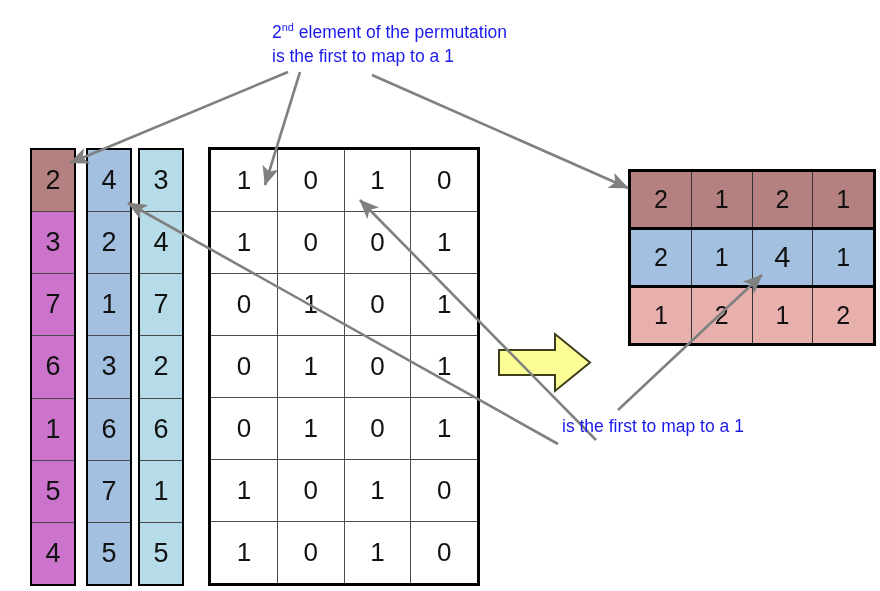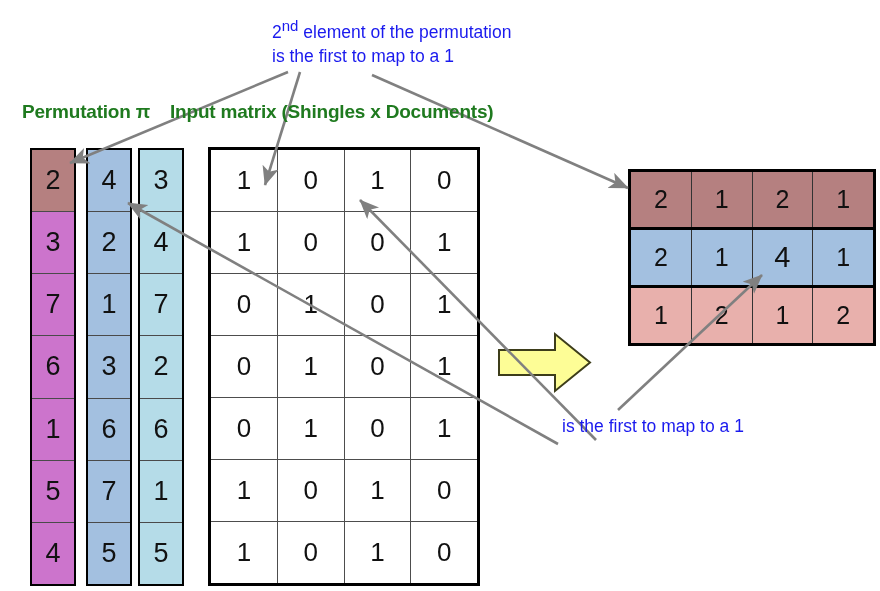--- a/index.html
+++ b/index.html
@@ -28,21 +28,21 @@
   .ital{font-style:italic;}
 
   
   .callout{
     position:absolute;
     color:#1a1aee;
     font-size:17.5px;
     line-height:24px;
     white-space:nowrap;
   }
-  .callout sup{font-size:15px;vertical-align:super;line-height:0;}
+  .callout sup{font-size:11px;vertical-align:super;line-height:0;}
   #callout-top{left:272px;top:20px;}
   #callout-bottom{left:562px;top:414px;}
 
   
   .perm-col{
     position:absolute;
     top:148px;
     width:46px;
     border:2.5px solid #000;
     box-sizing:border-box;
@@ -224,22 +224,20 @@
       <path d="M300,72 L265,185"></path>
       <path d="M372,75 L628,188"></path>
     </g>
     <g stroke="#808080" stroke-width="2.6" fill="none" marker-end="url(#ah)">
       <path d="M596,440 L360,200"></path>
       <path d="M558,444 L128,203"></path>
       <path d="M618,410 L762,275"></path>
     </g>
   </svg>
 
-  <div class="green-head" id="perm-title">Permutation π</div>
-  <div class="green-head" id="input-title">Input matrix (Shingles x Documents)</div>
 
   <div class="callout" id="callout-top">
     <div><span>2</span><sup>nd</sup><span> element of the permutation</span></div>
     <div>is the first to map to a 1</div>
   </div>
 
   <div class="callout" id="callout-bottom">
     <div>is the first to map to a 1</div>
   </div>
 

